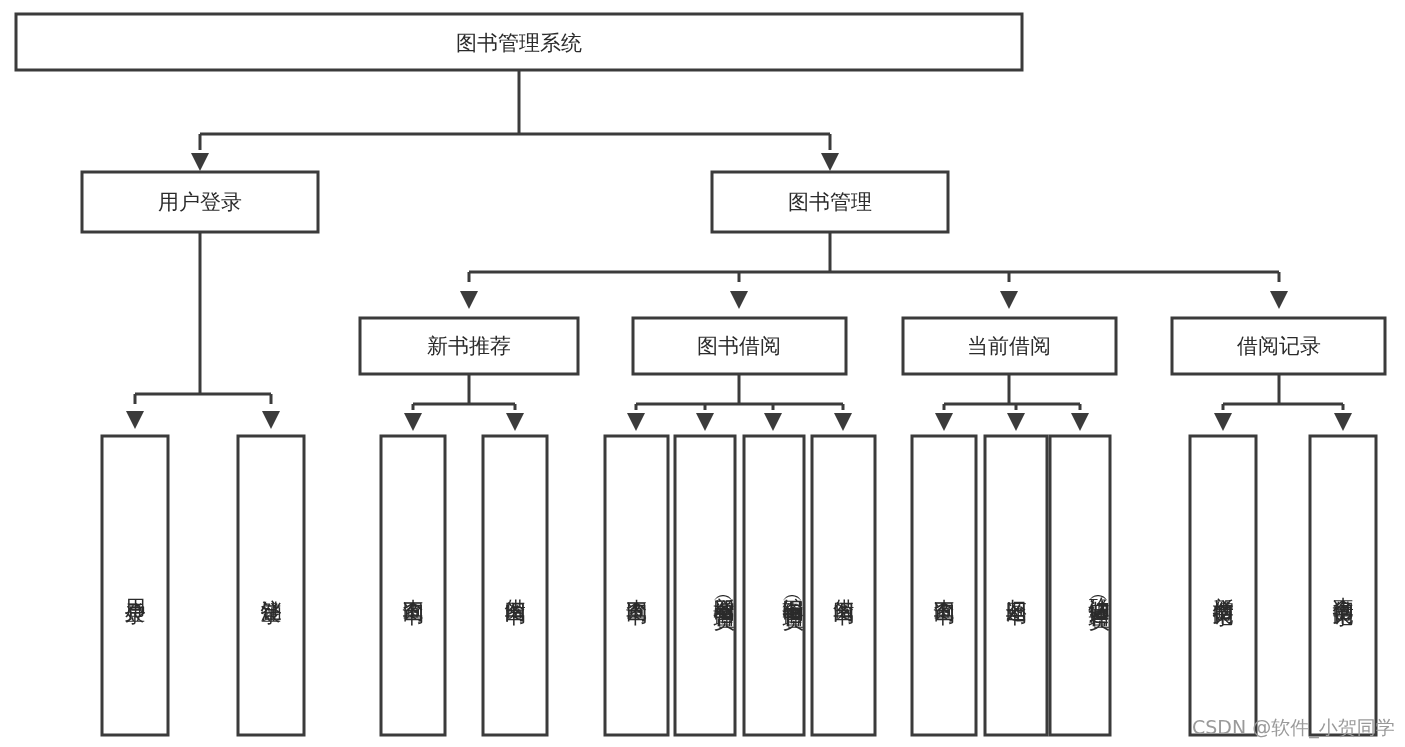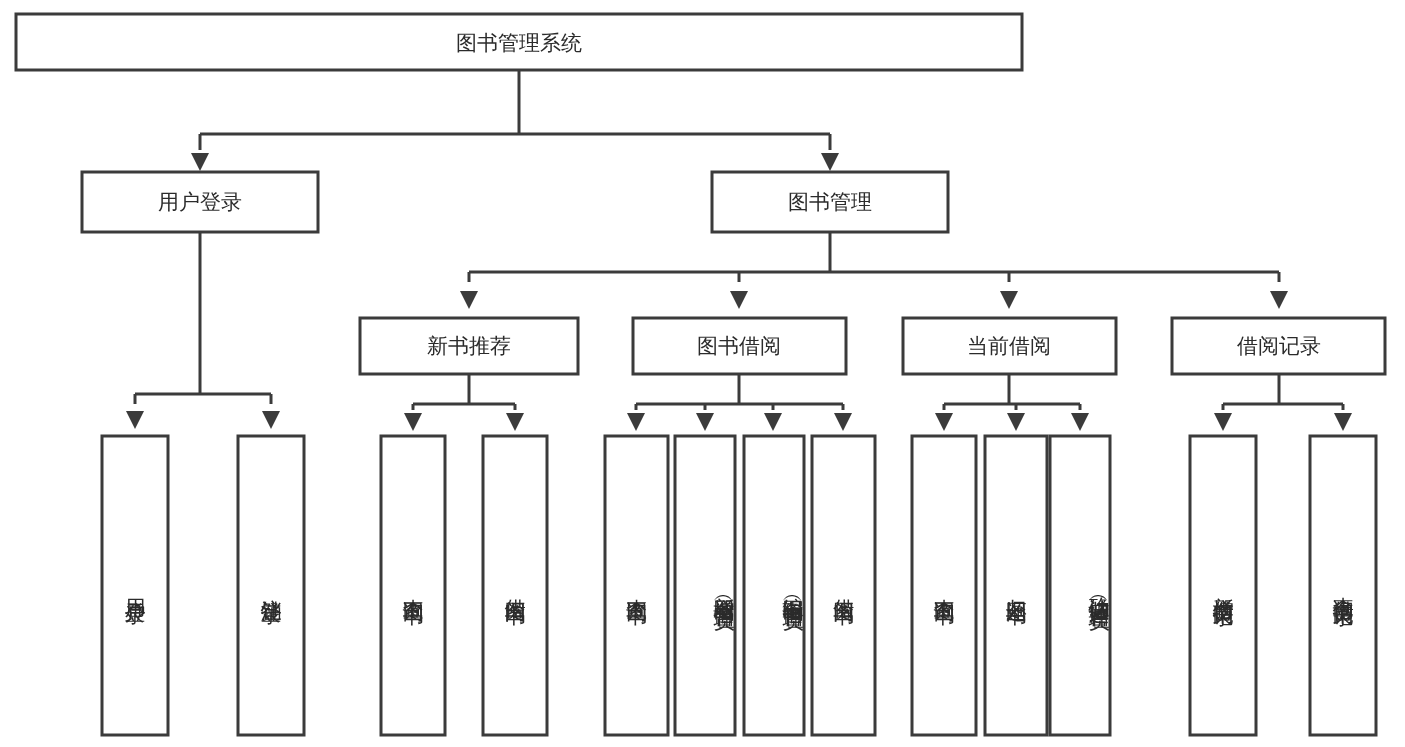--- a/index.html
+++ b/index.html
@@ -216,14 +216,15 @@
   <div class="leaf-label" style="left:744px; top:443px; width:60px; height:292px; display:flex; align-items:flex-start; justify-content:center;">编辑图书（管理员）</div>
   <div class="leaf-label" style="left:812px; top:436px; width:63px; height:299px; display:flex; align-items:center; justify-content:center;">借阅图书</div>
 
   <div class="leaf-label" style="left:912px; top:436px; width:64px; height:299px; display:flex; align-items:center; justify-content:center;">查询图书</div>
   <div class="leaf-label" style="left:985px; top:436px; width:62px; height:299px; display:flex; align-items:center; justify-content:center;">归还图书</div>
   <div class="leaf-label" style="left:1050px; top:443px; width:60px; height:292px; display:flex; align-items:flex-start; justify-content:center;">确认归还（管理员）</div>
 
   <div class="leaf-label" style="left:1190px; top:436px; width:66px; height:299px; display:flex; align-items:center; justify-content:center;">新增借阅记录</div>
   <div class="leaf-label" style="left:1310px; top:436px; width:66px; height:299px; display:flex; align-items:center; justify-content:center;">查询借阅记录</div>
 
+  <div class="watermark" style="left:1192px; top:715px;">CSDN @软件_小贺同学</div>
 
 </div>
 
 </body></html>

